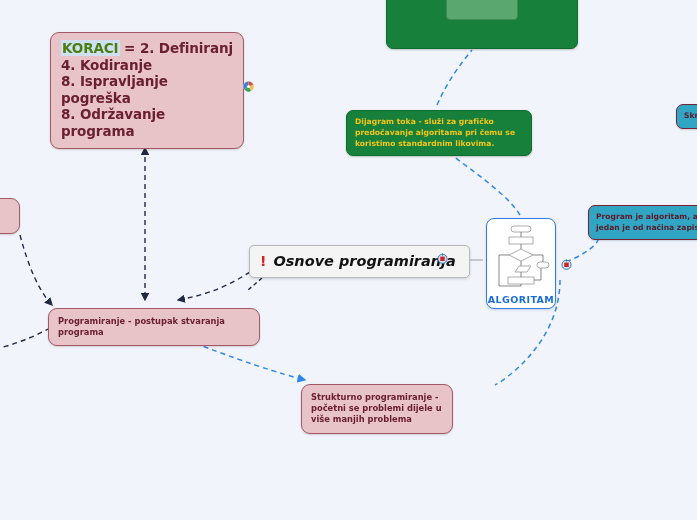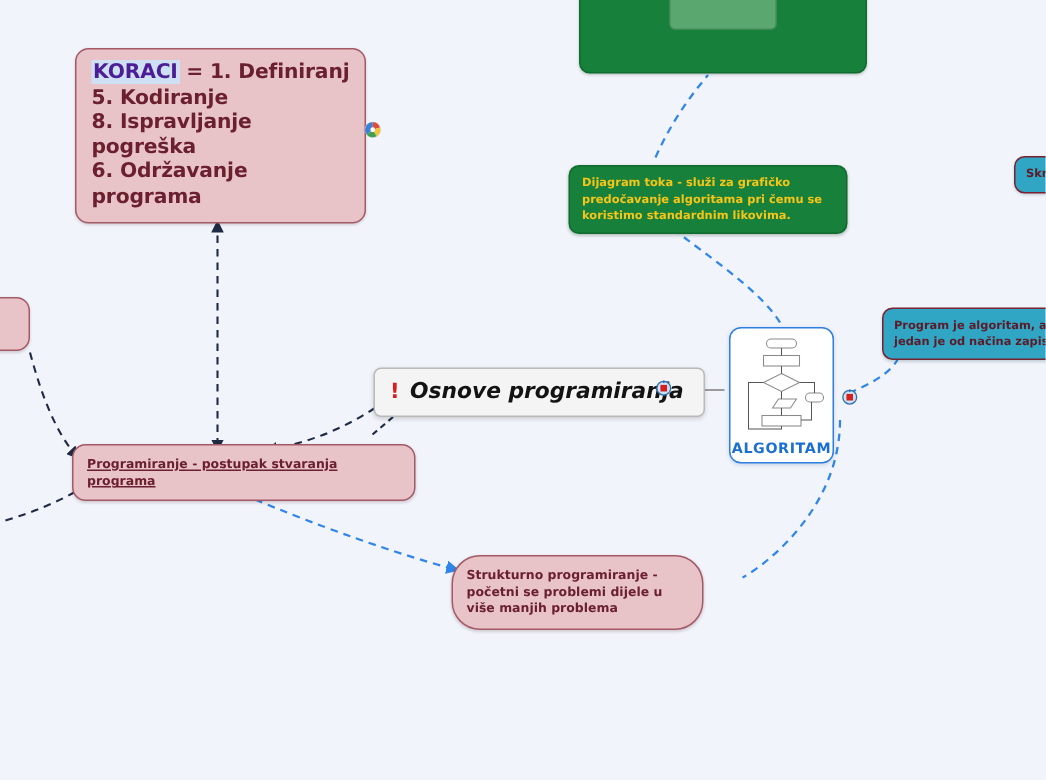--- a/index.html
+++ b/index.html
@@ -41,21 +41,21 @@
     font-weight: bold;
     box-shadow: 0 1px 2px rgba(60,30,40,0.18);
   }
   .pink-koraci {
     font-size: 13.5px;
     line-height: 1.23;
     padding: 7px 9px 8px 10px;
     letter-spacing: -0.1px;
   }
   .pink-koraci .kw {
-    color: #4c1d95;
+    color: #4d7c0f;
     background: #cfe0f5;
     padding: 0 1px;
   }
   .pink-small {
     font-size: 8.3px;
     line-height: 1.35;
     padding: 7px 9px;
     letter-spacing: 0.01px;
   }
 
@@ -64,21 +64,21 @@
     background: #17803a;
     border: 1.5px solid #0f6b2e;
     border-radius: 7px;
     color: #f5c518;
     font-weight: bold;
     font-size: 7.6px;
     line-height: 1.42;
     letter-spacing: 0.02px;
     box-shadow: 0 1px 2px rgba(10,50,25,0.25);
   }
-  .green-inner-pad { padding: 6px 8px; margin-left: 33px; }
+  .green-inner-pad { padding: 6px 8px; }
   .img-placeholder {
     background: #5aa86f;
     border: 1px solid #3f8a56;
     border-radius: 4px;
     display: flex;
     align-items: center;
     justify-content: center;
   }
 
   
@@ -189,45 +189,45 @@
     <path d="M520,215 C505,190 455,160 440,145" stroke="#2f86e8" stroke-width="1.5" stroke-dasharray="5,4" fill="none" marker-end="url(#ahB)"></path>
 
     <path d="M437,105 C448,80 462,62 472,50" stroke="#2f86e8" stroke-width="1.5" stroke-dasharray="5,4" fill="none"></path>
 
     <path d="M436,260 L483,260" stroke="#9a9a9a" stroke-width="1.2" fill="none"></path>
 
     <path d="M262,278 L248,290" stroke="#1f2a44" stroke-width="1.4" stroke-dasharray="4,3" fill="none"></path>
   </svg>
 
   <div class="node pink pink-koraci" style="left:50px; top:32px; width:194px;">
-    <div><span class="kw">KORACI</span><span> = 1. Definiranj</span></div>
-    <div>5. Kodiranje</div>
+    <div><span class="kw">KORACI</span><span> = 2. Definiranj</span></div>
+    <div>4. Kodiranje</div>
     <div>8. Ispravljanje pogreška</div>
-    <div>6. Održavanje programa</div>
+    <div>8. Održavanje programa</div>
   </div>
 
   <div class="node green" style="left:386px; top:-46px; width:192px; height:95px; padding:5px 6px;">
     <div class="img-placeholder" style="width:70px; height:58px; margin:0 auto 5px auto;">
       
     </div>
   </div>
 
   <div class="node green green-inner-pad" style="left:346px; top:110px; width:186px;">
     <div>Dijagram toka - služi za grafičko predočavanje algoritama pri čemu se koristimo standardnim likovima.</div>
   </div>
 
   <div class="node pink pink-small" style="left:-18px; top:198px; width:38px; height:36px;">
     <div></div>
   </div>
 
-  <div class="node pink pink-small" style="left:48px; top:296px; width:229px;text-decoration:underline;">
+  <div class="node pink pink-small" style="left:48px; top:308px; width:212px;">
     <div>Programiranje - postupak stvaranja programa</div>
   </div>
 
-  <div class="node pink pink-small" style="left:301px; top:370px; width:168px;border-radius:19px;">
+  <div class="node pink pink-small" style="left:301px; top:384px; width:152px;">
     <div>Strukturno programiranje - početni se problemi dijele u više manjih problema</div>
   </div>
 
   <div class="node teal" style="left:588px; top:205px; width:140px;">
     <div>Program je algoritam, a p jedan je od načina zapisiv</div>
   </div>
 
   <div class="node teal" style="left:676px; top:104px; width:110px;">
     <div>Skr pro rec</div>
   </div>

